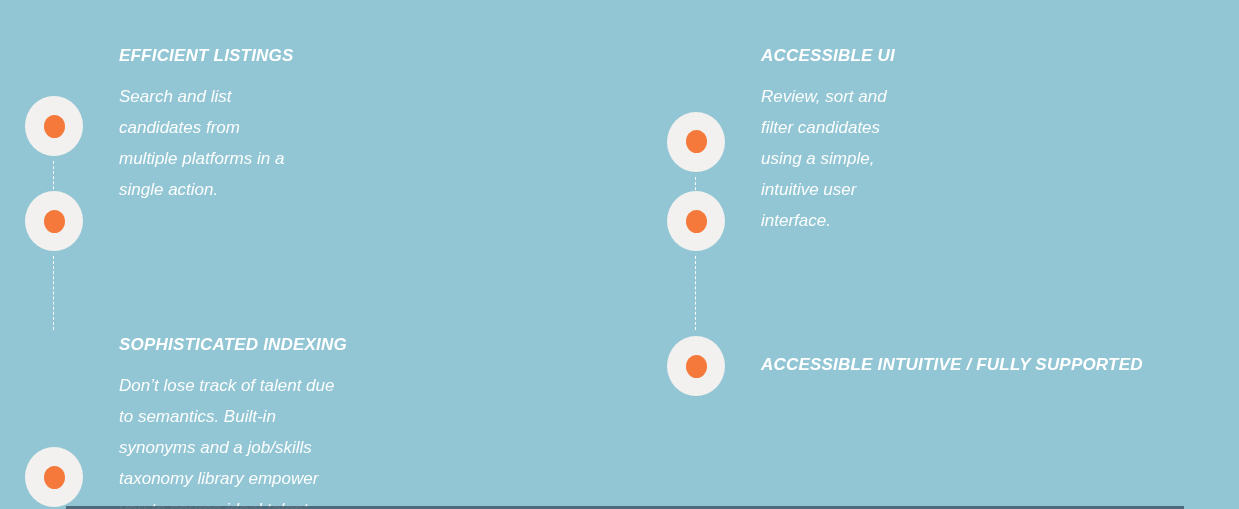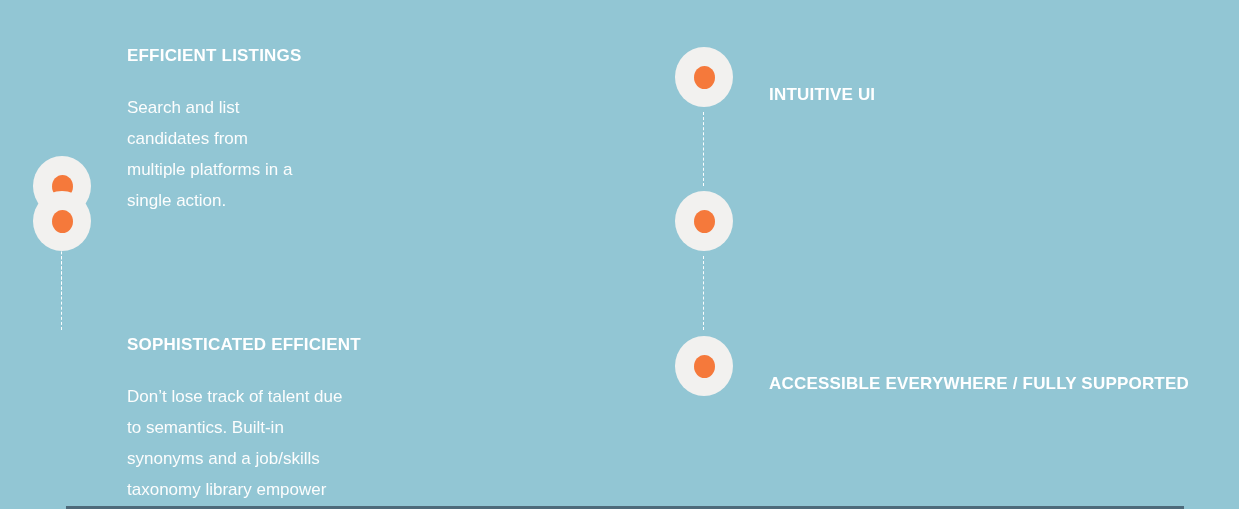--- a/index.html
+++ b/index.html
@@ -20,23 +20,24 @@
   }
   .col {
     position: absolute;
     top: 0;
     bottom: 0;
   }
   .col-left  { left: 17px;  }
   .col-right { left: 659px; }
   .feature-row {
     position: absolute;
-    left: 16px;
+    left: 8px;
     display: flex;
-    align-items: flex-end;
+    align-items: center;
+    font-style: italic;
   }
   .row-0 { top: 44px; }
   .row-1 { top: 188px; }
   .row-2 { top: 333px; }
   .icon-wrap {
     position: relative;
     width: 58px;
     flex: 0 0 58px;
     margin-right: 36px;
   }
@@ -70,21 +71,21 @@
   }
   .feature-title {
     color: #ffffff;
     font-size: 17px;
     font-weight: 700;
     line-height: 24px;
     letter-spacing: 0.2px;
     white-space: nowrap;
   }
   .feature-desc {
-    margin-top: 24px;
+    margin-top: 13px;
     color: #fcfdfd;
     font-size: 17px;
     line-height: 31px;
     font-weight: 400;
   }
   .bottom-edge {
     position: absolute;
     left: 66px;
     width: 1118px;
     bottom: 0;
@@ -121,35 +122,36 @@
   </div>
 
   <div class="feature-row row-2">
     <div class="icon-wrap">
       <div class="circle">
         <div class="dot"></div>
       </div>
 
     </div>
     <div class="text-block">
-      <div class="feature-title">SOPHISTICATED EFFICIENT</div>
+      <div class="feature-title">SOPHISTICATED INDEXING</div>
       <div class="feature-desc">Don’t lose track of talent due to semantics. Built-in<br>synonyms and a job/skills taxonomy library empower<br>you to source ideal talent, maintain this data, and tie in<br>potential candidates for job matches.</div>
     </div>
   </div>
 </div>
   <div class="col col-right">
   <div class="feature-row row-0">
     <div class="icon-wrap">
       <div class="circle">
         <div class="dot"></div>
       </div>
       <div class="connector"></div>
     </div>
     <div class="text-block">
-      <div class="feature-title">INTUITIVE UI</div>
+      <div class="feature-title">ACCESSIBLE UI</div>
+      <div class="feature-desc">Review, sort and filter candidates using a simple,<br>intuitive user interface.</div>
     </div>
   </div>
 
   <div class="feature-row row-1">
     <div class="icon-wrap">
       <div class="circle">
         <div class="dot"></div>
       </div>
       <div class="connector"></div>
     </div>
@@ -158,18 +160,18 @@
   </div>
 
   <div class="feature-row row-2">
     <div class="icon-wrap">
       <div class="circle">
         <div class="dot"></div>
       </div>
 
     </div>
     <div class="text-block">
-      <div class="feature-title">ACCESSIBLE EVERYWHERE / FULLY SUPPORTED</div>
+      <div class="feature-title">ACCESSIBLE INTUITIVE / FULLY SUPPORTED</div>
     </div>
   </div>
 </div>
   <div class="bottom-edge"></div>
 </div>
 
 </body></html>

